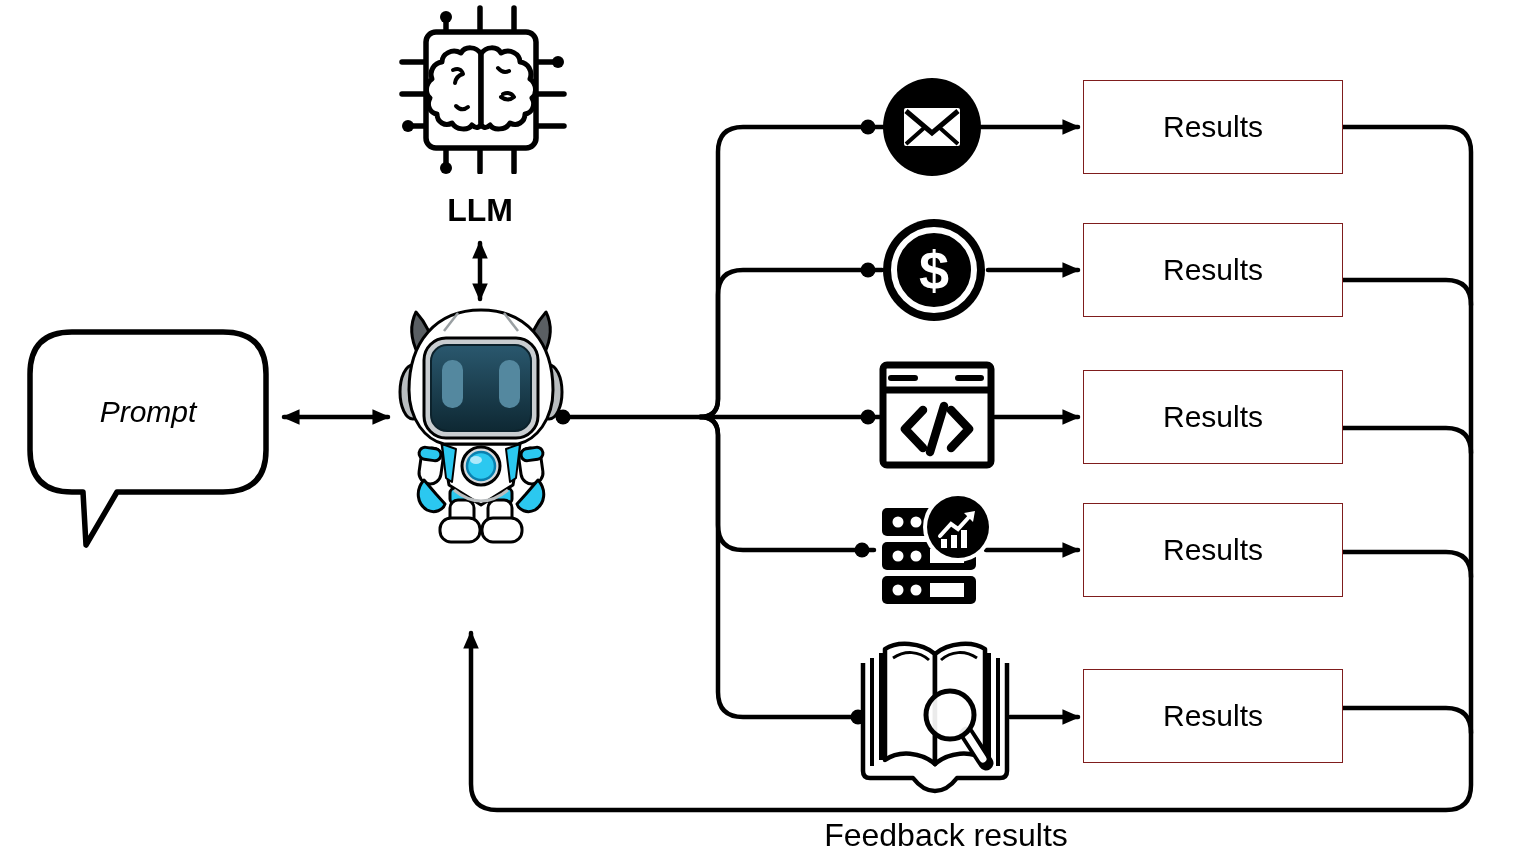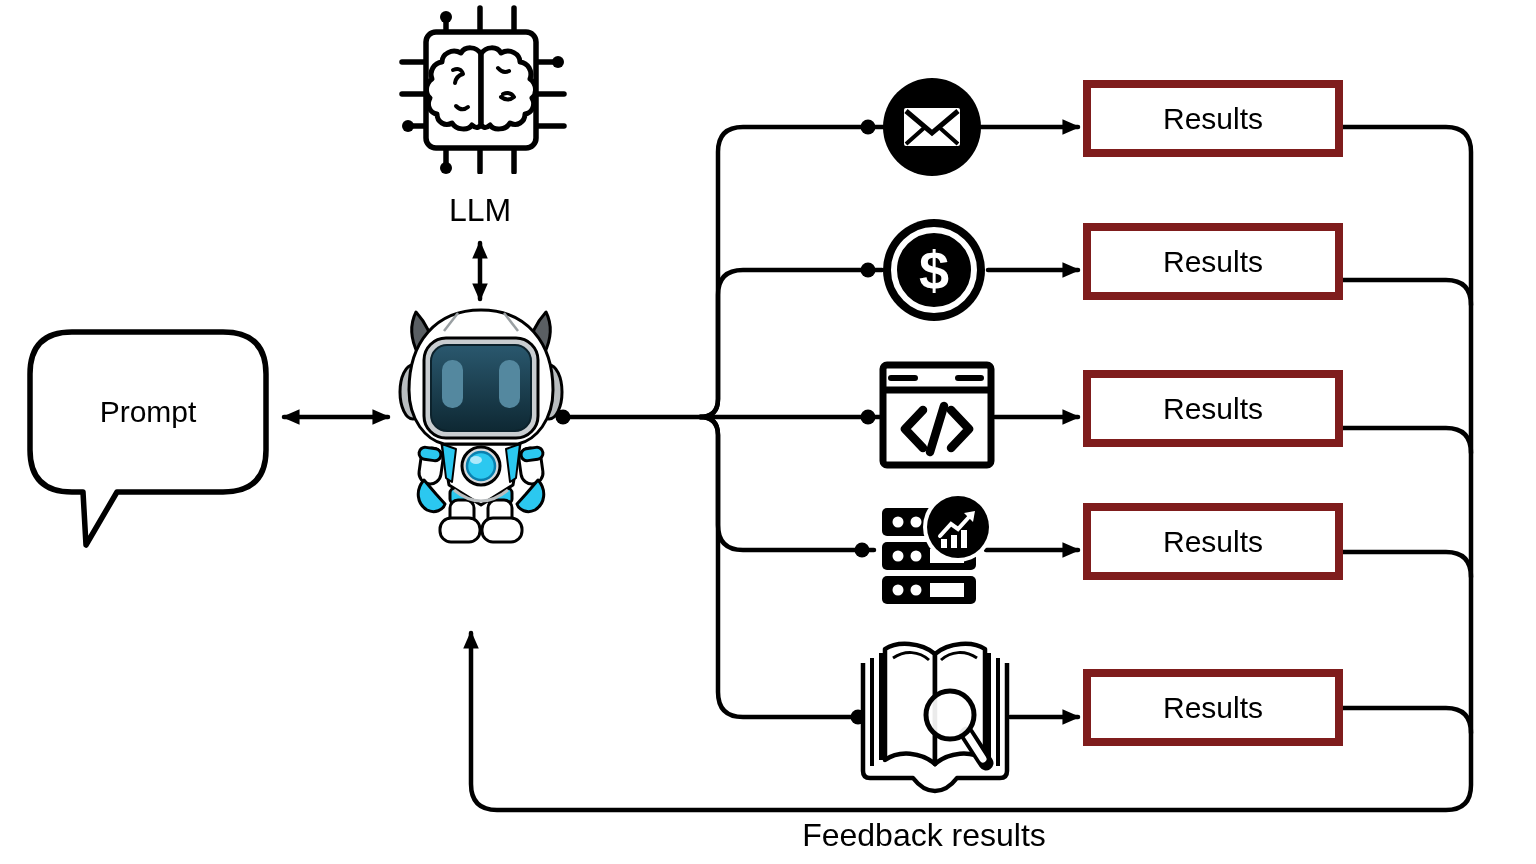--- a/index.html
+++ b/index.html
@@ -2,27 +2,27 @@
 <html><head>
 <meta charset="utf-8">
 <style>
   html,body{margin:0;padding:0;background:#fff;}
   .canvas{position:relative;width:1536px;height:864px;background:#ffffff;
           font-family:"Liberation Sans",sans-serif;color:#000;overflow:hidden;}
   .abs{position:absolute;}
   svg{display:block;}
   .wires{position:absolute;left:0;top:0;}
   .bubble-text{left:30px;top:338px;width:236px;height:148px;display:flex;flex-direction:column;
-               align-items:center;justify-content:center;font-size:30px;line-height:1.42;text-align:right;}
-  .node-label{font-weight:normal;text-align:center;}
+               align-items:center;justify-content:center;font-size:30px;line-height:1.42;text-align:right;font-style:italic;}
+  .node-label{font-weight:bold;text-align:center;}
   .llm-label{left:420px;top:192px;width:120px;font-size:32px;}
   .agent-label{left:400px;top:552px;width:160px;font-size:34px;}
-  .results-box{left:1083px;width:260px;height:77px;border:8px solid #7f1d1d;background:#fff;
+  .results-box{left:1083px;width:260px;height:94px;border:1px solid #7f1d1d;background:#fff;
                display:flex;align-items:center;justify-content:center;font-size:30px;box-sizing:border-box;}
-  .feedback-label{left:774px;top:817px;width:300px;font-size:32px;text-align:center;}
+  .feedback-label{left:796px;top:817px;width:300px;font-size:32px;text-align:center;}
 </style>
 </head>
 <body>
 
 <div class="canvas">
 
   <svg class="wires" width="1536" height="864" viewBox="0 0 1536 864">
     <defs>
       <marker id="arr" markerUnits="userSpaceOnUse" markerWidth="20" markerHeight="18" viewBox="0 0 18 16" refX="15" refY="8" orient="auto-start-reverse">
         <path d="M1,1 L17,8 L1,15 Z" fill="#000"></path>

